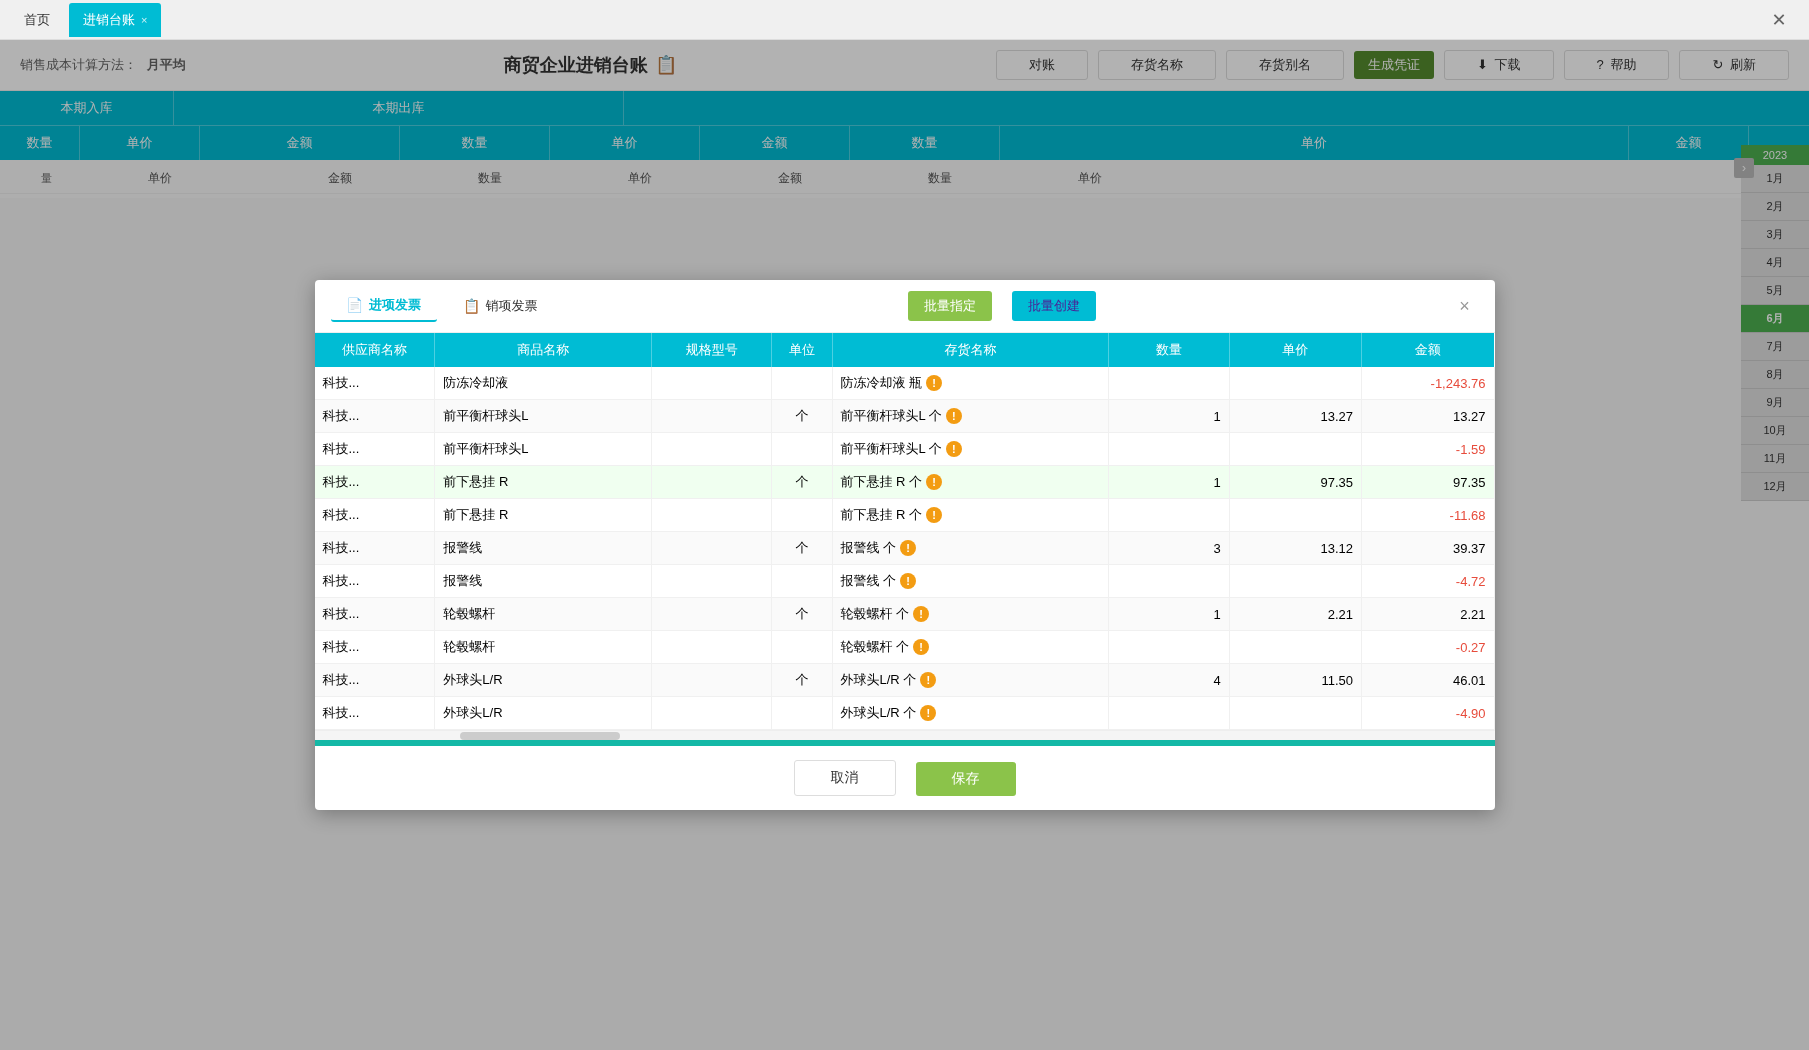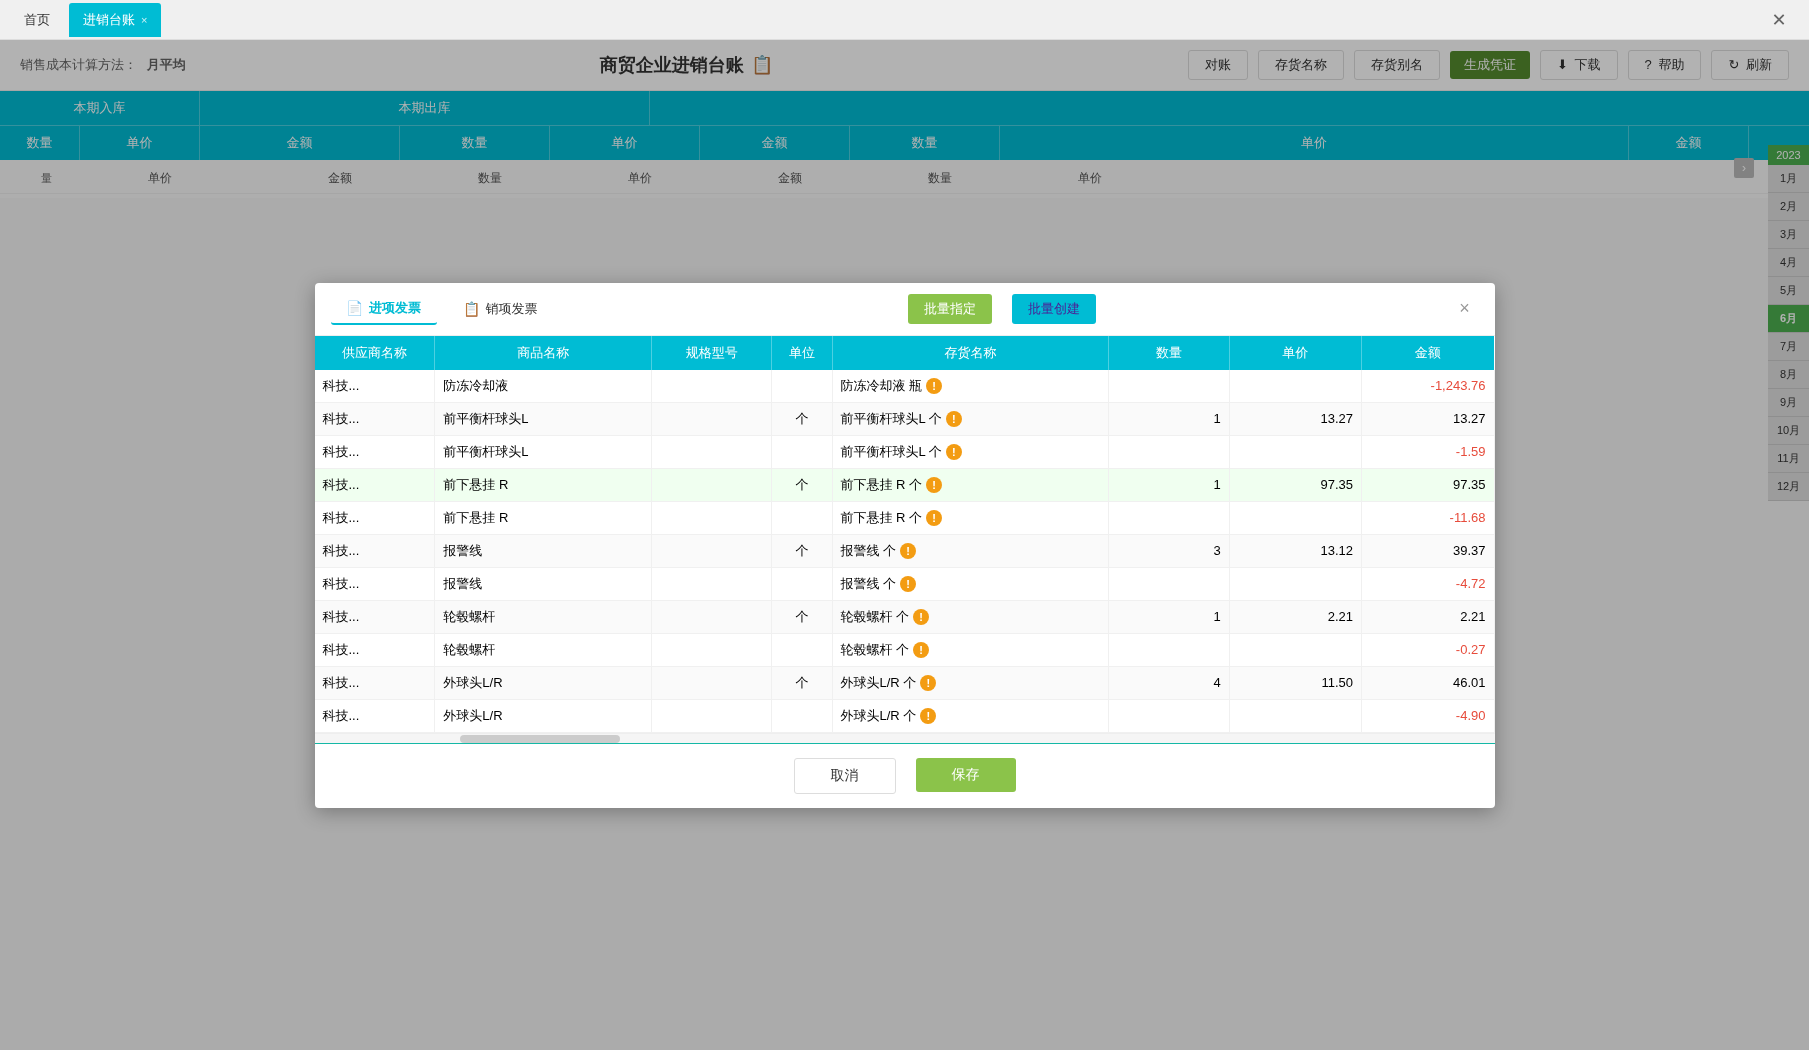--- a/index.html
+++ b/index.html
@@ -32,21 +32,21 @@
 
     
     .toolbar {
       display: flex; align-items: center; padding: 10px 20px; background: white;
       border-bottom: 1px solid #eee; gap: 10px;
     }
     .toolbar-title { font-size: 18px; font-weight: bold; color: #333; flex: 1; text-align: center; display: flex; align-items: center; justify-content: center; gap: 8px; }
     .cost-label { font-size: 13px; color: #666; }
 
     .btn-outline {
-      border: 1px solid #ddd; background: white; padding: 5px 16px;
+      border: 1px solid #ddd; background: white; padding: 5px 32px;
       border-radius: 3px; cursor: pointer; font-size: 13px; color: #333;
     }
     .btn-dark-green {
       background: #558b2f; color: white; border: none; padding: 5px 14px;
       border-radius: 3px; cursor: pointer; font-size: 13px;
     }
 
     
     .table-header-area {
       background: #00bcd4; color: white;
@@ -141,22 +141,22 @@
     .modal-scrollbar-area {
       height: 10px; background: #f5f5f5; border-top: 1px solid #eee; position: relative;
     }
     .modal-scrollbar-thumb {
       position: absolute; left: 145px; width: 160px; height: 8px; top: 1px;
       background: #ccc; border-radius: 4px;
     }
 
     
     .modal-footer {
-      display: flex; justify-content: center; align-items: flex-start;
-      padding: 14px; gap: 20px; border-top: 1px solid #14b8a6;
+      display: flex; justify-content: center; align-items: flex-end;
+      padding: 14px; gap: 20px; border-top: 6px solid #14b8a6;
     }
     .btn-cancel {
       background: white; color: #333; border: 1px solid #ddd;
       padding: 8px 36px; border-radius: 3px; cursor: pointer; font-size: 14px;
       min-width: 100px;
     }
     .btn-save {
       background: #8bc34a; color: white; border: none;
       padding: 8px 36px; border-radius: 3px; cursor: pointer; font-size: 14px;
       min-width: 100px;
@@ -233,21 +233,21 @@
       <span>帮助</span>
     </button>
     <button class="btn-outline">
       <span style="margin-right:3px;">↻</span>
       <span>刷新</span>
     </button>
   </div>
 
   <div class="table-header-area">
     <div class="table-header-row1">
-      <div class="th-cell" style="width:200px;">本期入库</div>
+      <div class="th-cell" style="width:174px;">本期入库</div>
       <div class="th-cell" style="width:450px;">本期出库</div>
       <div style="width:60px;"></div>
     </div>
     <div class="table-header-row2">
       <div class="th-cell" style="width:80px;">数量</div>
       <div class="th-cell" style="width:120px;">单价</div>
       <div class="th-cell" style="width:200px;">金额</div>
       <div class="th-cell" style="width:150px;">数量</div>
       <div class="th-cell" style="width:150px;">单价</div>
       <div class="th-cell" style="width:150px;">金额</div>
@@ -269,21 +269,21 @@
             <td style="width:150px;">单价</td>
             <td style="width:150px;">金额</td>
         <td style="width:150px;">数量</td>
             <td style="width:150px;">单价</td>
             <td>金额</td>
       </tr>
     </tbody>
       </table>
   </div>
 
-  <div class="month-sidebar" style="position:absolute;right:0;top:105px;width:41px;z-index:10;">
+  <div class="month-sidebar" style="position:absolute;right:0;top:105px;width:68px;z-index:10;">
     <div class="month-year">2023</div>
     <div class="month-item">1月</div>
     <div class="month-item">2月</div>
     <div class="month-item">3月</div>
     <div class="month-item">4月</div>
     <div class="month-item">5月</div>
     <div class="month-item active" style="background:#4caf50;color:white;">6月</div>
     <div class="month-item">7月</div>
     <div class="month-item">8月</div>
     <div class="month-item">9月</div>

